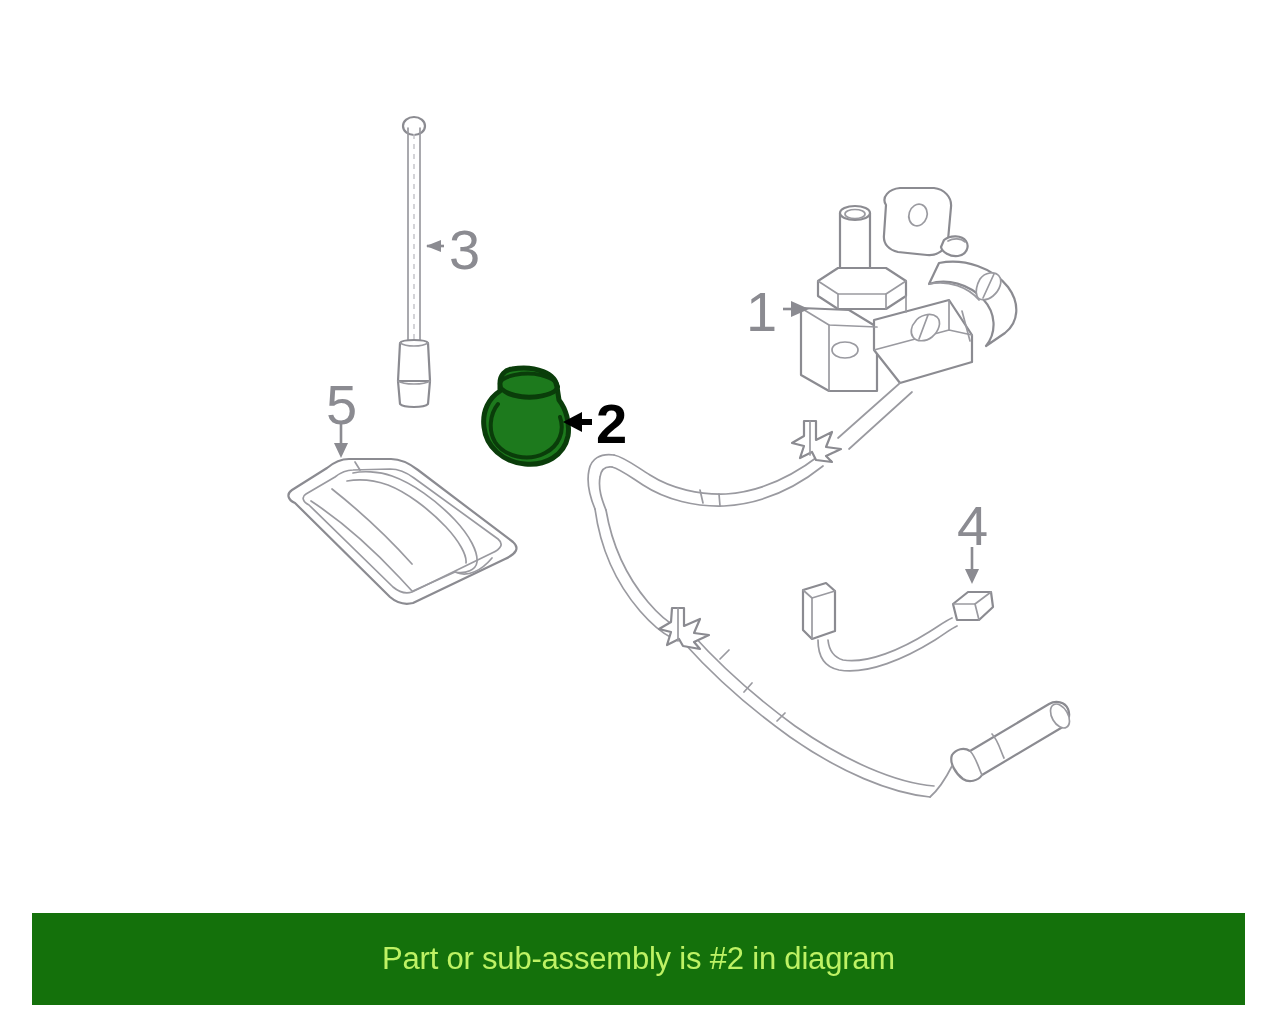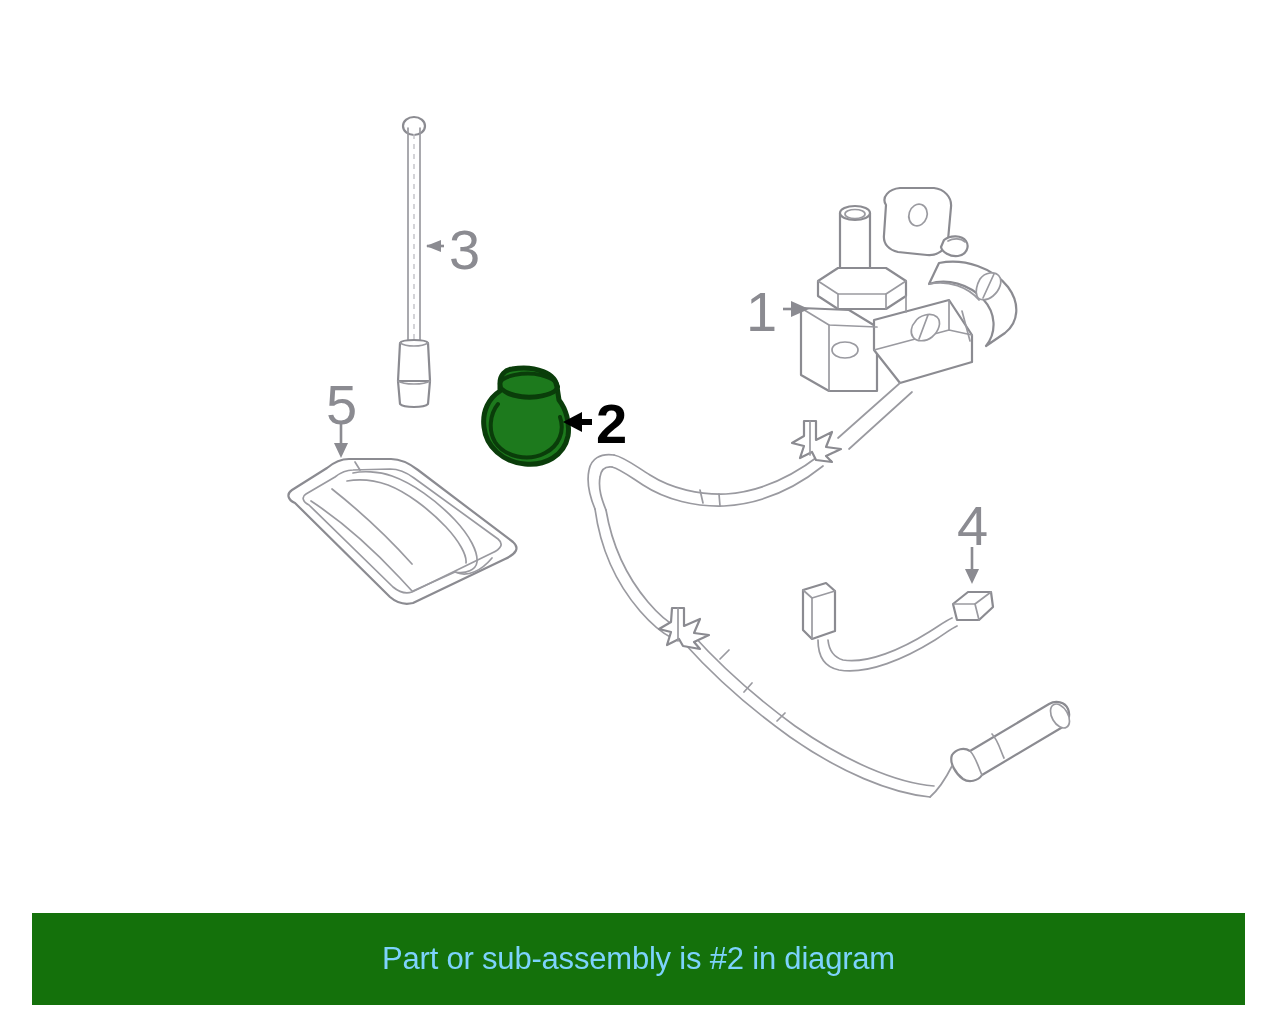--- a/index.html
+++ b/index.html
@@ -40,21 +40,21 @@
     height: 92px;
     background: #14710b;
     box-sizing: border-box;
     display: flex;
     flex-direction: column;
     align-items: center;
     justify-content: center;
     z-index: 5;
   }
   .notice-line {
-    color: #7dd3fc;
+    color: #bef264;
     font-family: "Liberation Sans", sans-serif;
     font-size: 31px;
     line-height: 40px;
     font-weight: 400;
     letter-spacing: -0.2px;
     white-space: nowrap;
   }
 </style>
 </head>
 <body>

